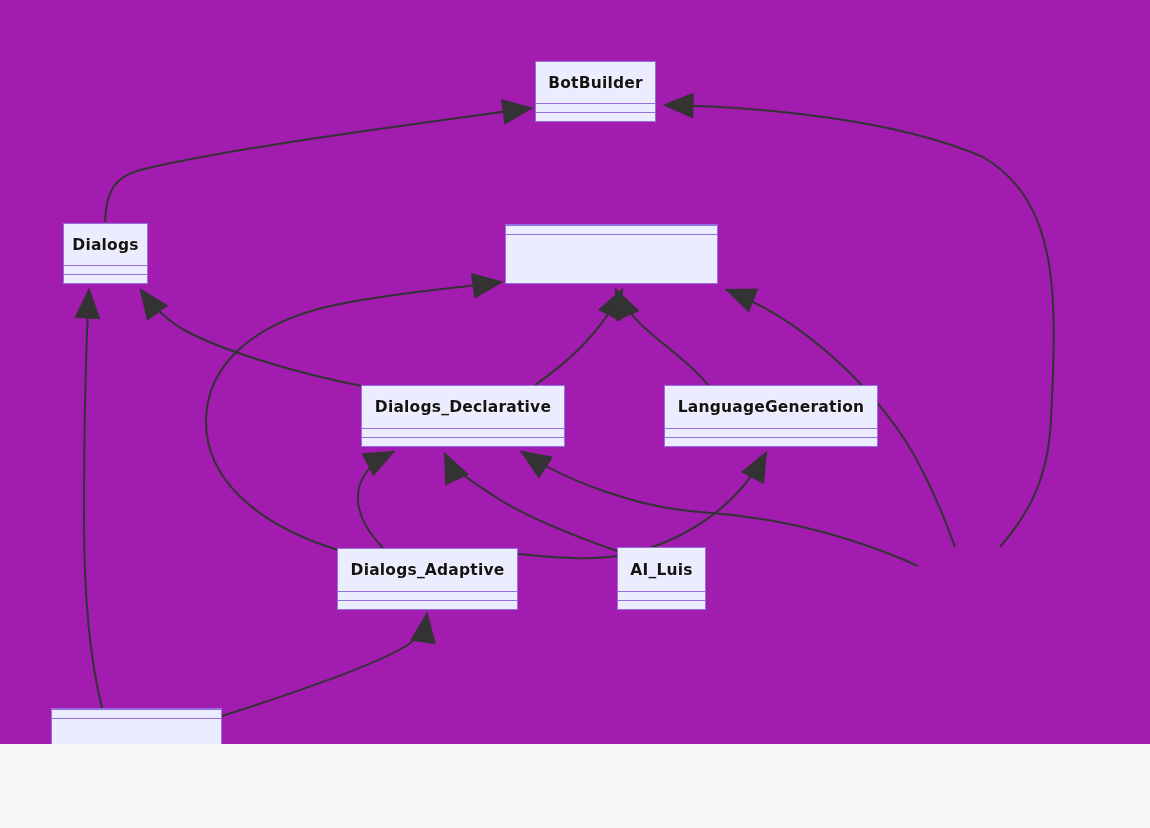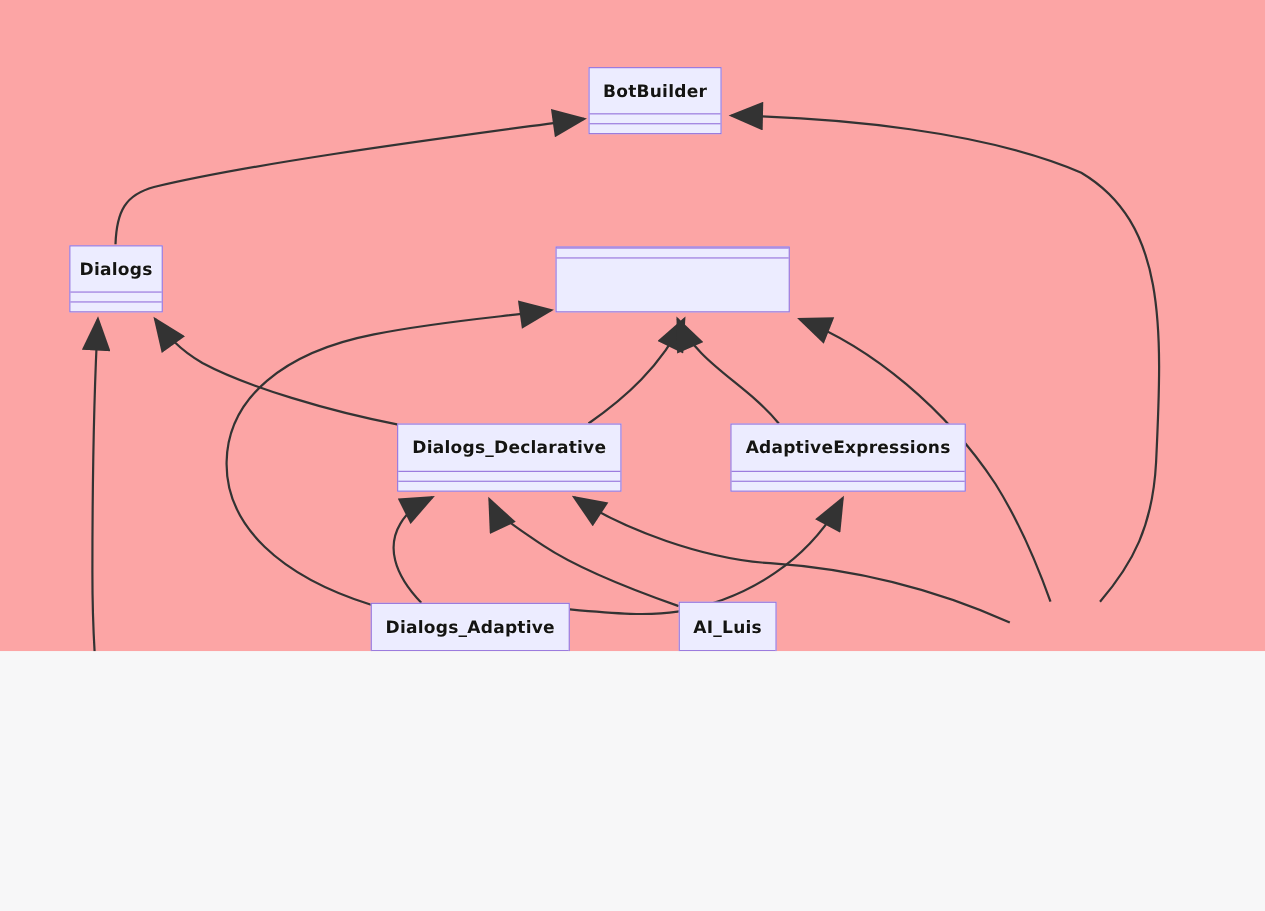--- a/index.html
+++ b/index.html
@@ -4,22 +4,22 @@
 <style>
   html, body {
     margin: 0;
     padding: 0;
     background: #f7f7f8;
     font-family: "DejaVu Sans", "Liberation Sans", sans-serif;
   }
   .canvas {
     position: relative;
     width: 1150px;
-    height: 592px;
-    background: #fca5a5;
+    height: 744px;
+    background: #a21caf;
     overflow: hidden;
   }
   .edges-svg {
     position: absolute;
     left: 0;
     top: 0;
     width: 1150px;
     height: 828px;
   }
   .edges-svg path.edge {
@@ -97,21 +97,21 @@
     <div class="class-row"></div>
   </div>
 
   <div class="class-node" style="left:361px; top:385px; width:204px; height:62px">
     <div class="class-title">Dialogs_Declarative</div>
     <div class="class-row"></div>
     <div class="class-row"></div>
   </div>
 
   <div class="class-node" style="left:664px; top:385px; width:214px; height:62px">
-    <div class="class-title">AdaptiveExpressions</div>
+    <div class="class-title">LanguageGeneration</div>
     <div class="class-row"></div>
     <div class="class-row"></div>
   </div>
 
   <div class="class-node" style="left:617px; top:547px; width:89px; height:63px">
     <div class="class-title">AI_Luis</div>
     <div class="class-row"></div>
     <div class="class-row"></div>
   </div>
 

